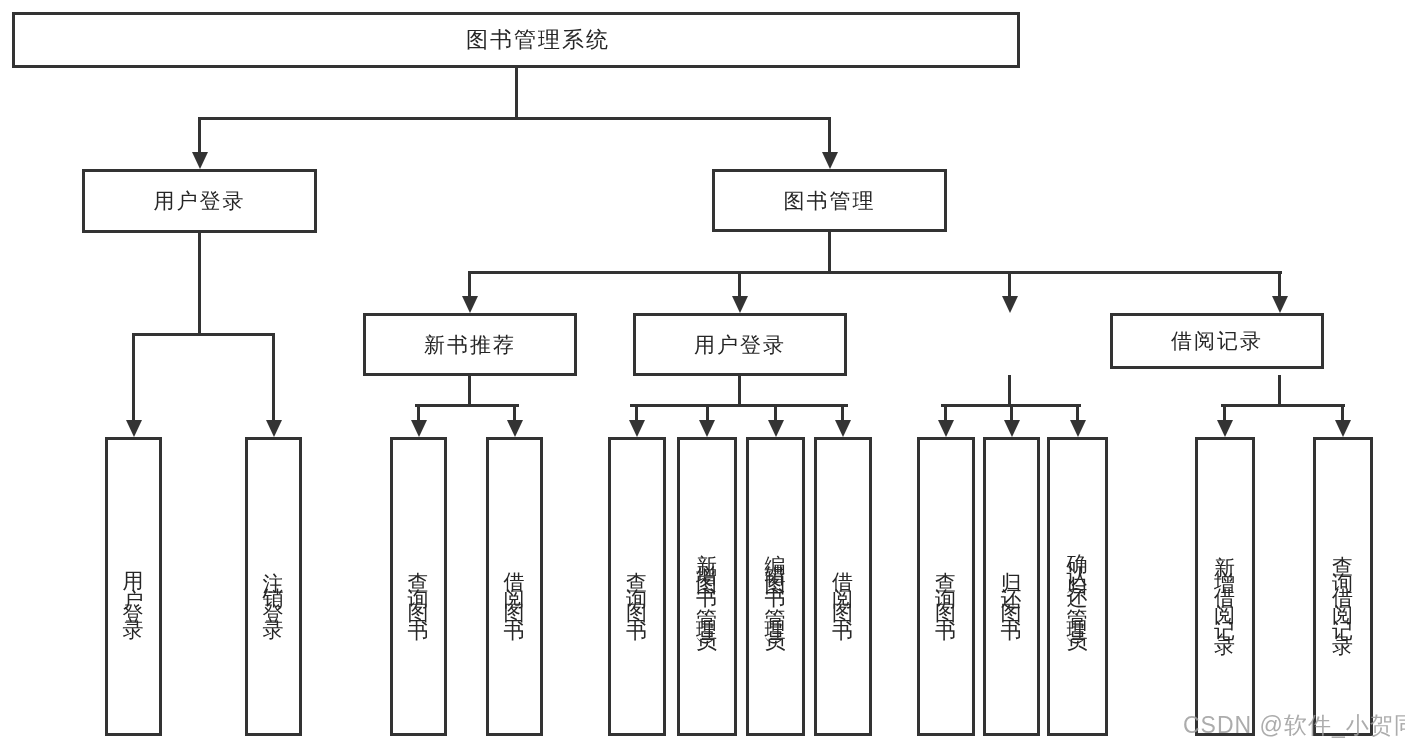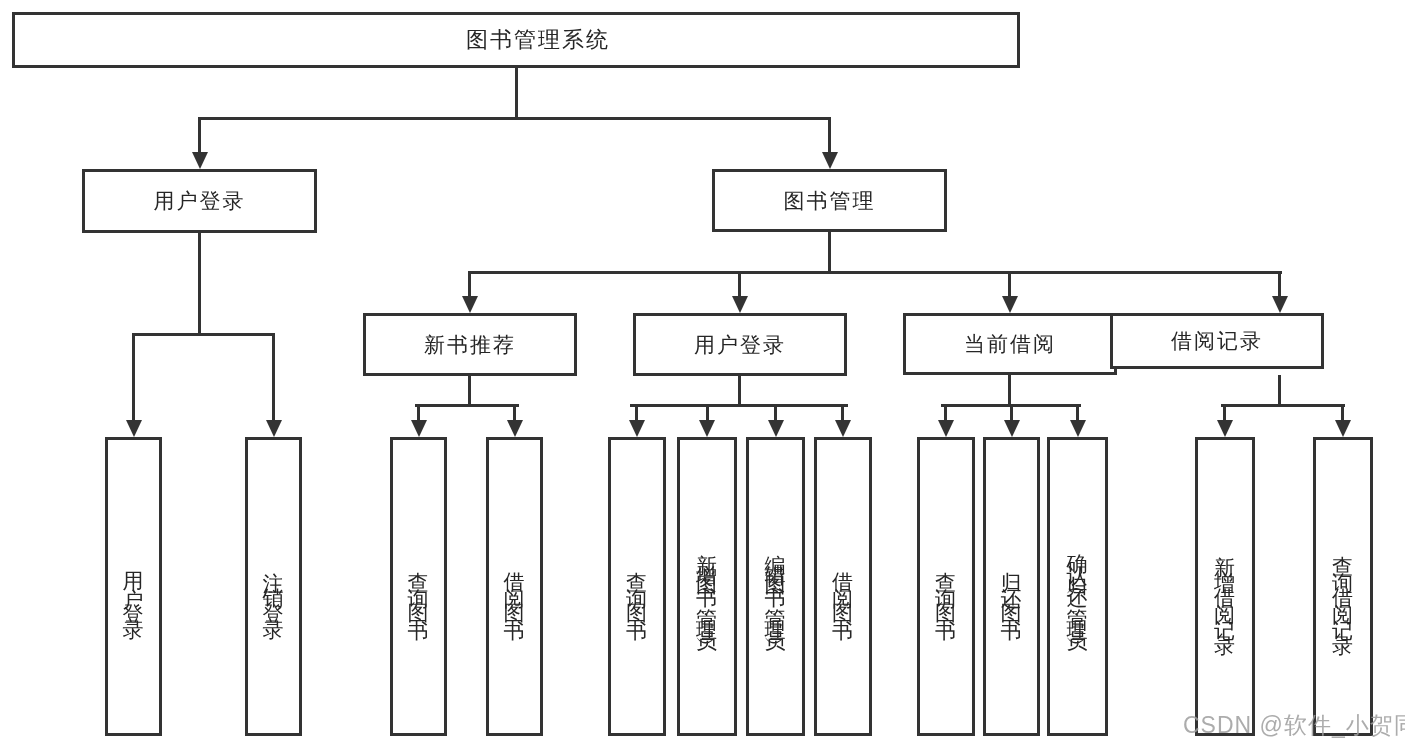--- a/index.html
+++ b/index.html
@@ -69,21 +69,20 @@
 
 <div class="canvas">
 
   <div class="box root" style="left:12px;top:12px;width:1008px;height:56px">图书管理系统</div>
 
   <div class="box" style="left:82px;top:169px;width:235px;height:64px">用户登录</div>
   <div class="box" style="left:363px;top:313px;width:214px;height:63px">新书推荐</div>
 
   <div class="box" style="left:712px;top:169px;width:235px;height:63px">图书管理</div>
   <div class="box" style="left:633px;top:313px;width:214px;height:63px">用户登录</div>
-  <div class="box" style="left:903px;top:313px;width:214px;height:62px">当前借阅</div>
   <div class="box" style="left:1110px;top:313px;width:214px;height:56px">借阅记录</div>
 
   <div class="leaf" style="left:105px;width:57px">
     <span class="vtext">用户登录</span>
   </div>
   <div class="leaf" style="left:245px;width:57px">
     <span class="vtext">注销登录</span>
   </div>
 
   <div class="leaf" style="left:390px;width:57px">

